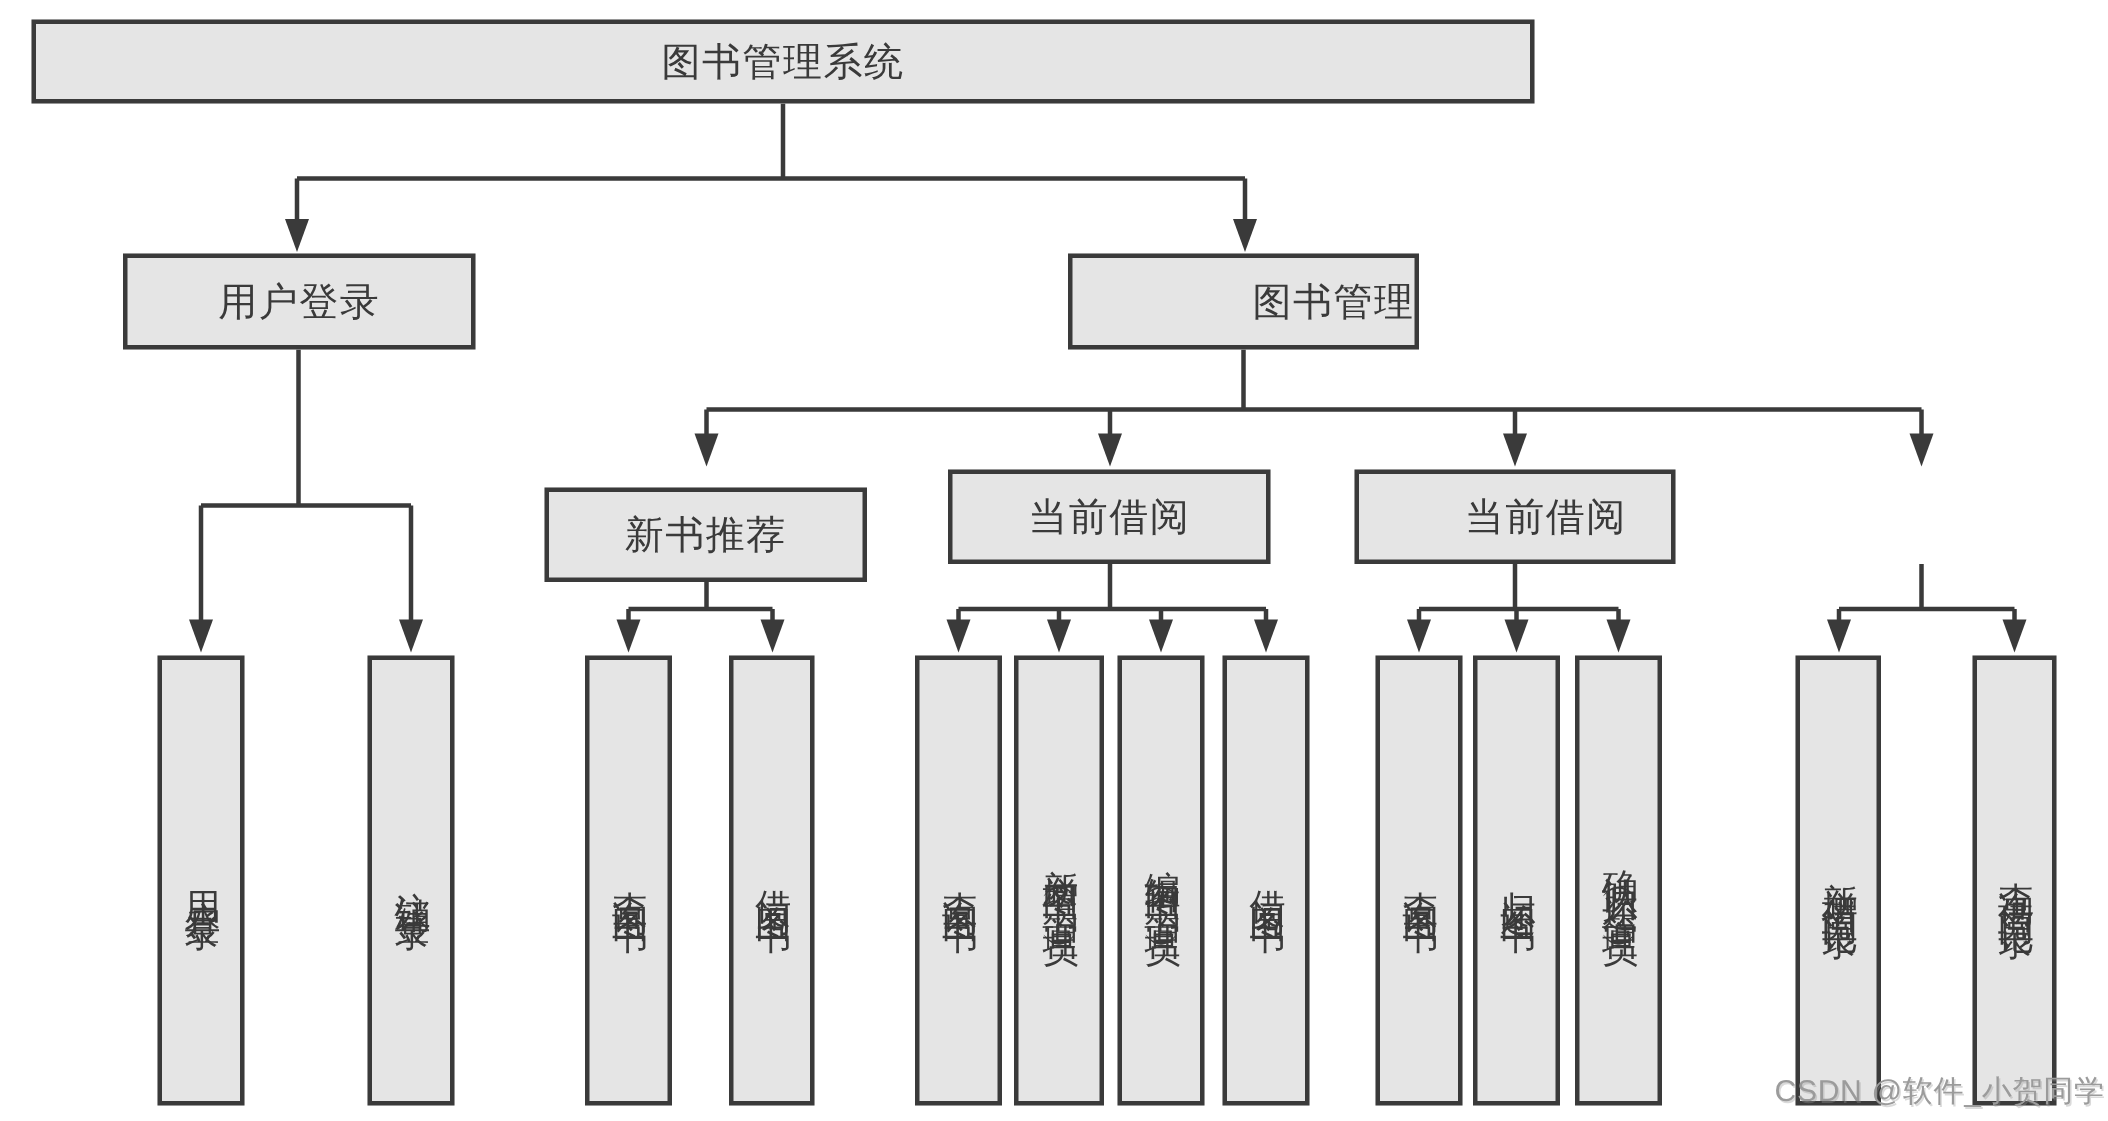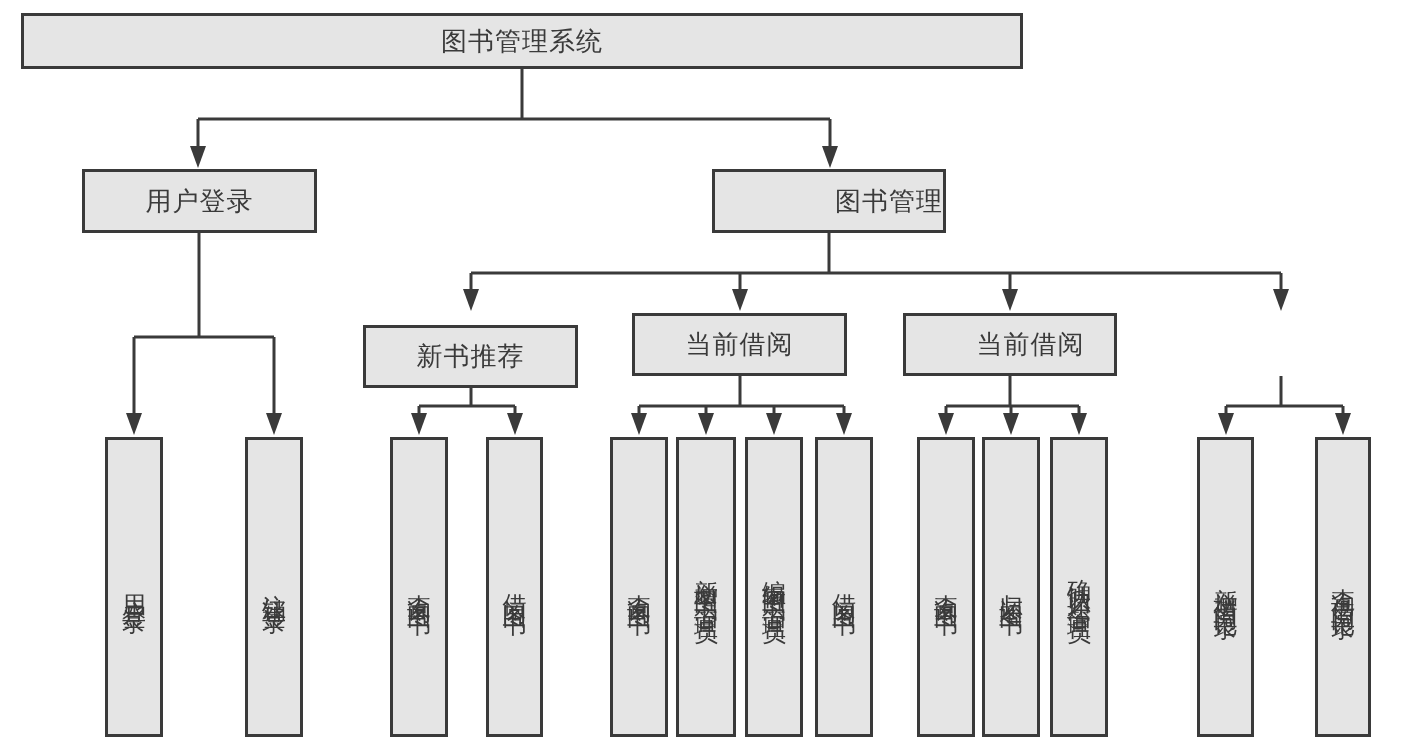--- a/index.html
+++ b/index.html
@@ -162,14 +162,15 @@
     <span class="vtext">确认归还（管理员）</span>
   </div>
 
   <div class="box vbox" style="left:1197px; top:437px; width:57px; height:300px;">
     <span class="vtext">新增借阅记录</span>
   </div>
   <div class="box vbox" style="left:1315px; top:437px; width:56px; height:300px;">
     <span class="vtext">查询借阅记录</span>
   </div>
 
+  <div class="watermark">CSDN @软件_小贺同学</div>
 
 </div>
 
 </body></html>

